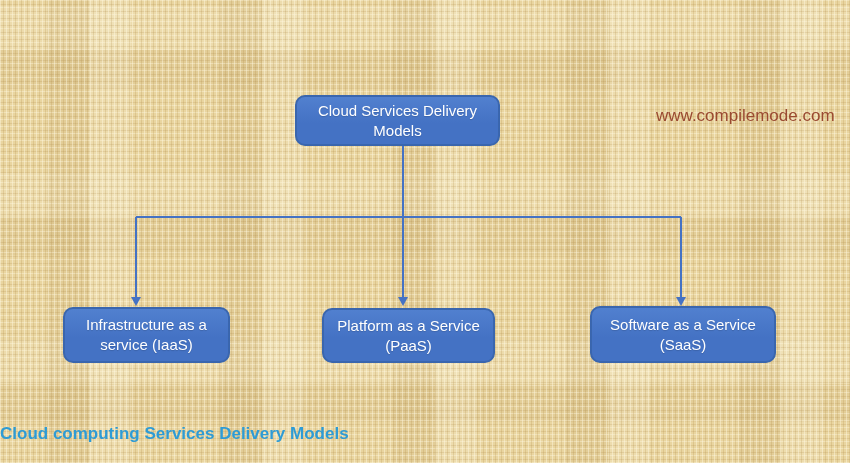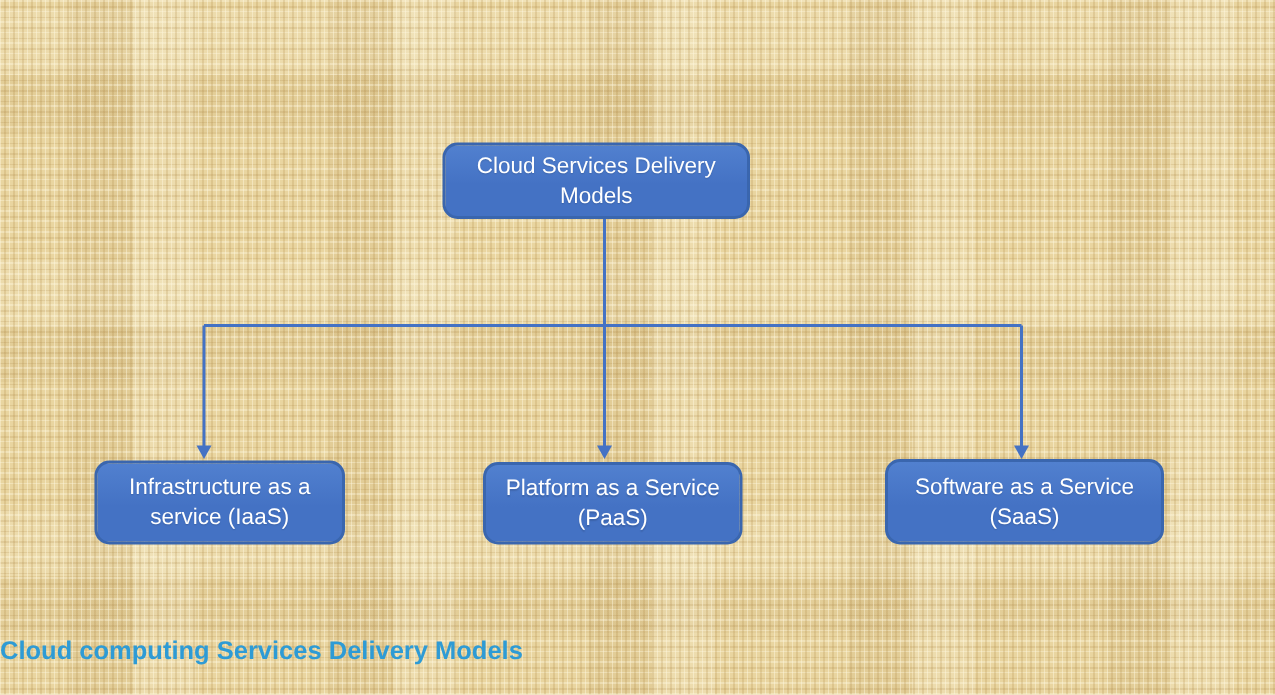--- a/index.html
+++ b/index.html
@@ -102,16 +102,17 @@
   </div>
 
   <div class="node node-iaas">
     <span>Infrastructure as a service (IaaS)</span>
   </div>
 
   <div class="node node-saas">
     <span>Software as a Service (SaaS)</span>
   </div>
 
+  <div class="watermark">www.compilemode.com</div>
 
   <div class="caption">Cloud computing Services Delivery Models</div>
 
 </div>
 
 </body></html>

